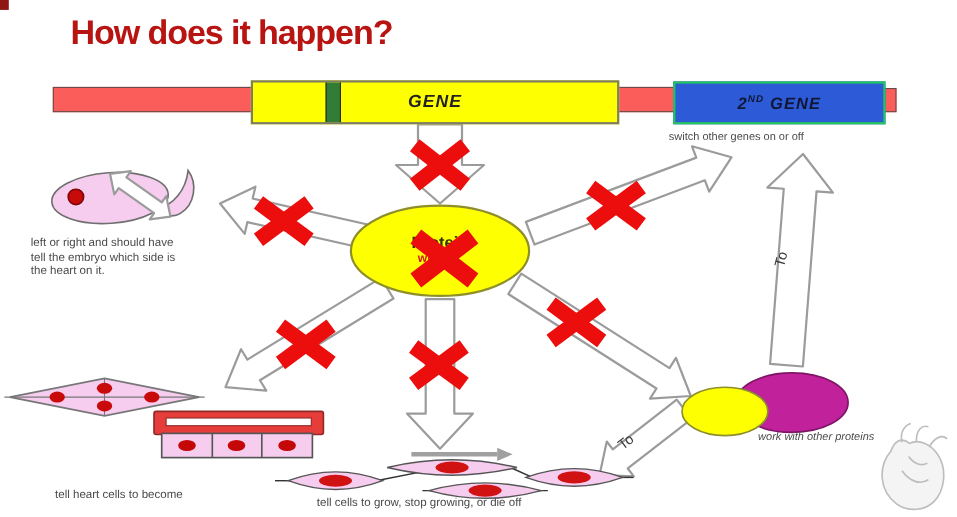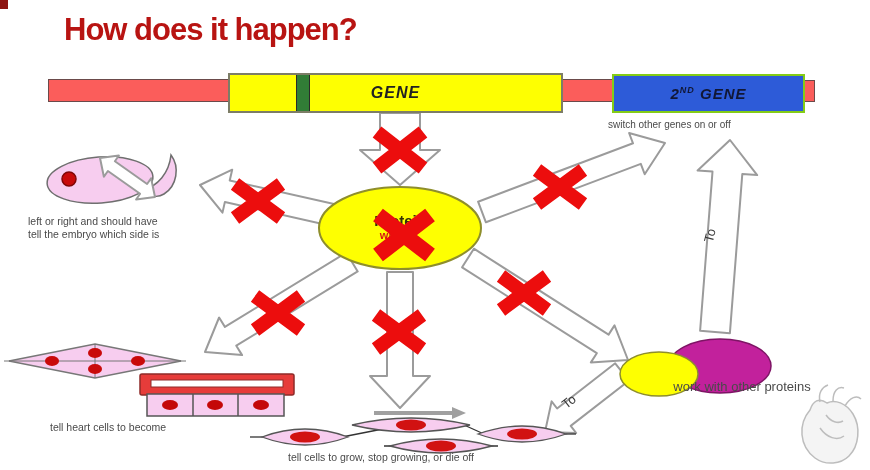--- a/index.html
+++ b/index.html
@@ -10,31 +10,31 @@
   #title{left:64px;top:12px;font-size:31px;font-weight:bold;color:#b81412;letter-spacing:-1px;z-index:3;}
   
   .barseg{background:#fb5d5b;border:1px solid #6b4a4a;z-index:2;}
   #bar-red-left{left:48px;top:79px;width:182px;height:21px;}
   #bar-red-mid{left:558px;top:79px;width:58px;height:21px;}
   #bar-red-stub{left:801px;top:80px;width:12px;height:20px;}
   #gene-box{left:228px;top:73px;width:331px;height:36px;background:#feff01;border:2px solid #7d7d66;
             display:flex;align-items:center;justify-content:center;z-index:2;}
   #gene-stripe{left:66px;top:0;width:12px;height:100%;background:#317d36;border-left:1px solid #2a2a2a;border-right:1px solid #2a2a2a;}
   #gene-label{font-style:italic;font-weight:bold;font-size:16px;color:#222;letter-spacing:1px;}
-  #second-gene-box{left:612px;top:74px;width:189px;height:35px;background:#2d5bd8;border:2px solid #84cc16;
+  #second-gene-box{left:612px;top:74px;width:189px;height:35px;background:#2d5bd8;border:2px solid #22c55e;
             display:flex;align-items:center;justify-content:center;z-index:2;}
   #second-gene-label{font-style:italic;font-weight:bold;font-size:15px;color:#111735;letter-spacing:1px;}
   #second-gene-label sup{font-size:9px;}
   
   .cap{color:#4a4a4a;font-size:10.5px;line-height:12.5px;z-index:3;}
   #cap-switch{left:608px;top:119px;width:240px;font-size:10px;}
   #cap-embryo{left:28px;top:215px;}
-  #cap-heart{left:50px;top:421px;}
+  #cap-heart{left:50px;top:444px;}
   #cap-grow{left:288px;top:451px;width:284px;text-align:left;}
-  #cap-work{left:658px;top:381px;width:168px;text-align:center;font-size:13px;}
+  #cap-work{left:658px;top:392px;width:168px;text-align:center;font-size:10px;font-style:italic;}
   #protein-text{left:330px;top:212px;width:140px;text-align:center;z-index:3;}
   #protein-name{font-weight:bold;font-size:15px;color:#33320a;}
   #protein-sub{font-weight:bold;font-size:11px;color:#d81414;}
   .to-label{font-size:13px;color:#3a3a3a;z-index:3;}
   #to-upper{left:703px;top:228px;transform:rotate(-75deg);}
   #to-lower{left:562px;top:394px;transform:rotate(-38deg);}
   svg.layer{position:absolute;left:0;top:0;z-index:1;}
   svg.overlay{position:absolute;left:0;top:0;z-index:4;pointer-events:none;}
   .arrow{fill:#ffffff;stroke:#9b9b9b;stroke-width:2;stroke-linejoin:round;}
   .xmark{stroke:#ec0d0d;stroke-width:14;fill:none;}
@@ -129,20 +129,21 @@
     <span id="gene-label">GENE</span>
   </div>
   <div id="second-gene-box" class="abs">
     <span id="second-gene-label"><span>2</span><sup>ND</sup><span> GENE</span></span>
   </div>
 
   <div id="cap-switch" class="abs cap">switch other genes on or off</div>
   <div id="cap-embryo" class="abs cap">
     <div>left or right and should have</div>
     <div>tell the embryo which side is</div>
+    <div>the heart on it.</div>
   </div>
   <div id="cap-heart" class="abs cap">
     <div>tell heart cells to become</div>
   </div>
   <div id="cap-grow" class="abs cap">tell cells to grow, stop growing, or die off</div>
   <div id="cap-work" class="abs cap">work with other proteins</div>
 
   <div id="protein-text" class="abs">
     <div id="protein-name">Protein</div>
     <div id="protein-sub">which...</div>

